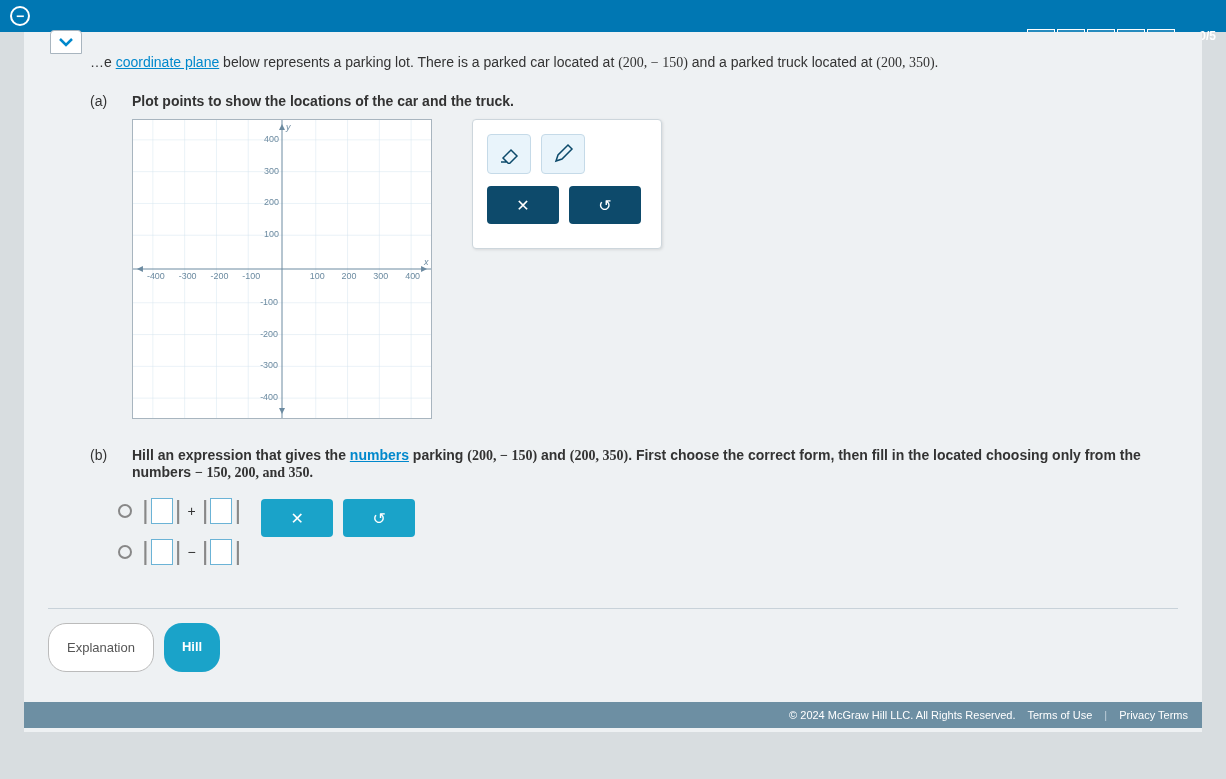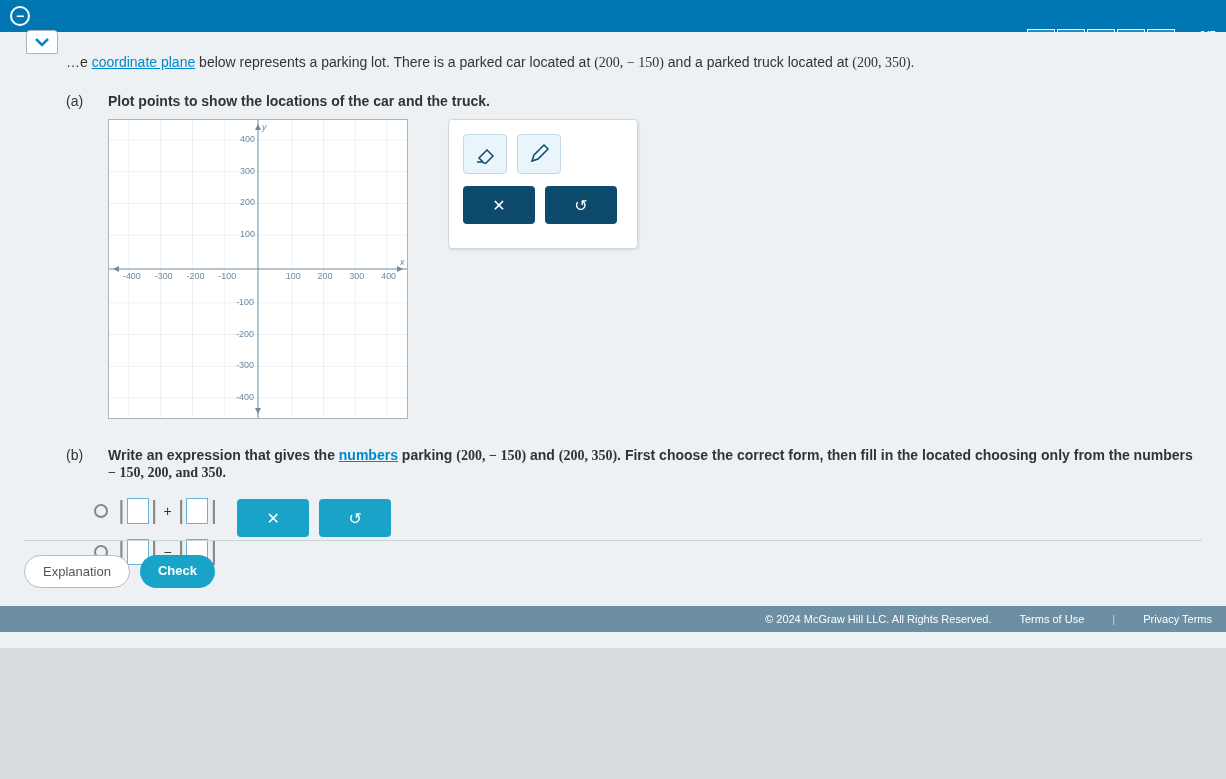--- a/index.html
+++ b/index.html
@@ -39,22 +39,22 @@
       margin-top: 40px;
     }
     .progress-boxes { display: flex; gap: 2px; }
     .progress-box {
       width: 28px; height: 14px;
       border: 1px solid #fff;
       background: rgba(255,255,255,0.15);
     }
     .content-area {
       background: #eef1f3;
-      margin: 0 0;
-      height: 616px;
+      margin: 0 24px;
+      height: 700px;
       position: relative;
       padding: 18px 24px 0 24px;
       font-size: 14px;
       color: #333;
     }
     .chevron-tab {
       position: absolute;
       left: 26px; top: -2px;
       width: 32px; height: 24px;
       background: #fff;
@@ -138,37 +138,37 @@
     }
     .bottom-bar {
       position: absolute;
       bottom: 60px; left: 24px;
       display: flex; gap: 10px;
       border-top: 1px solid #c8d2d9;
       padding-top: 14px;
       width: calc(100% - 48px);
     }
     .pill-btn {
-      padding: 8px 18px;
+      padding: 16px 18px;
       border-radius: 18px;
       font-size: 13px;
       cursor: pointer;
     }
     .pill-white { background: #fff; color: #555; border: 1px solid #bbb; }
     .pill-teal { background: #1aa3c9; color: #fff; border: none; font-weight: bold; }
     .footer-bar {
       position: absolute;
-      bottom: 16px; left: 0; right: 0;
+      bottom: 4px; left: 0; right: 0;
       background: #6d8fa3;
       color: #fff;
       height: 26px;
       display: flex; align-items: center; justify-content: flex-end;
       padding: 0 14px;
       font-size: 11px;
-      gap: 28px;
+      gap: 12px;
     }
     .footer-link { cursor: pointer; }
     .sep { color: #c0d0da; }
   </style>
 </head>
 <body>
 
 <div class="header-bar">
   <div class="header-circle">−</div>
   <div class="header-progress">
@@ -274,21 +274,21 @@
         <div class="action-btn-dark">
           <span>↺</span>
         </div>
       </div>
     </div>
   </div>
 
   <div class="part-row part-b">
     <div class="part-label">(b)</div>
     <div class="part-content">
-      <span>Write an expression that gives the </span><span class="link">numbers</span><span> parking </span><span class="coord">(200, − 150)</span><span> and </span><span class="coord">(200, 350)</span><span>. First choose the correct form, then fill in the located choosing only from the numbers </span><span class="coord">− 150, 200, and 350.</span>
+      <span>Hill an expression that gives the </span><span class="link">numbers</span><span> parking </span><span class="coord">(200, − 150)</span><span> and </span><span class="coord">(200, 350)</span><span>. First choose the correct form, then fill in the located choosing only from the numbers </span><span class="coord">− 150, 200, and 350.</span>
     </div>
   </div>
 
   <div class="expr-row">
     <div class="radio-group">
       <div class="radio-opt">
         <div class="radio-circle"></div>
         <div class="abs-expr">
           <span style="font-size:26px;color:#888;">|</span>
           <input class="input-box" style="">
@@ -317,21 +317,21 @@
         <span>✕</span>
       </div>
       <div class="action-btn-teal">
         <span>↺</span>
       </div>
     </div>
   </div>
 
   <div class="bottom-bar">
     <div class="pill-btn pill-white">Explanation</div>
-    <div class="pill-btn pill-teal">Check</div>
+    <div class="pill-btn pill-teal">Hill</div>
   </div>
 
   <div class="footer-bar">
     <span>© 2024 McGraw Hill LLC. All Rights Reserved.</span>
     <span class="footer-link">Terms of Use</span>
     <span class="sep">|</span>
     <span class="footer-link">Privacy Terms</span>
   </div>
 </div>
 

